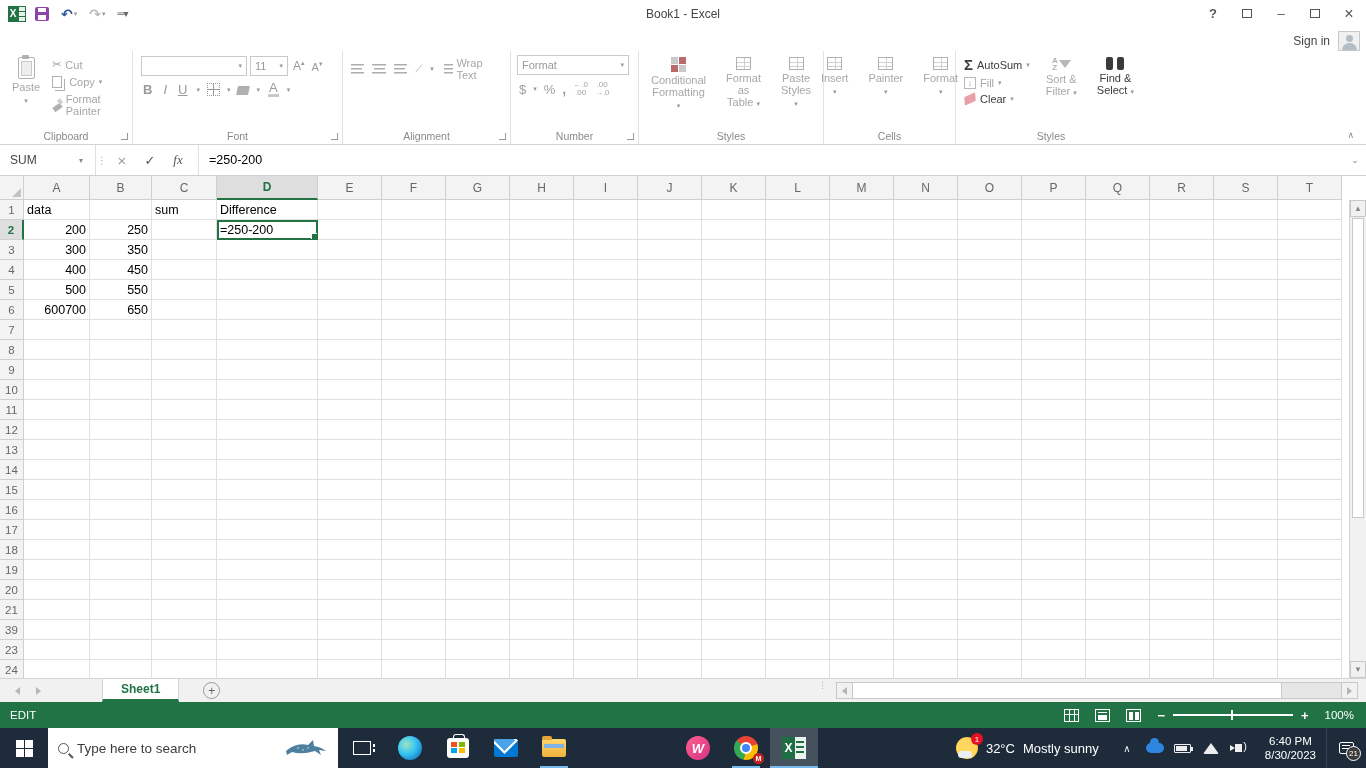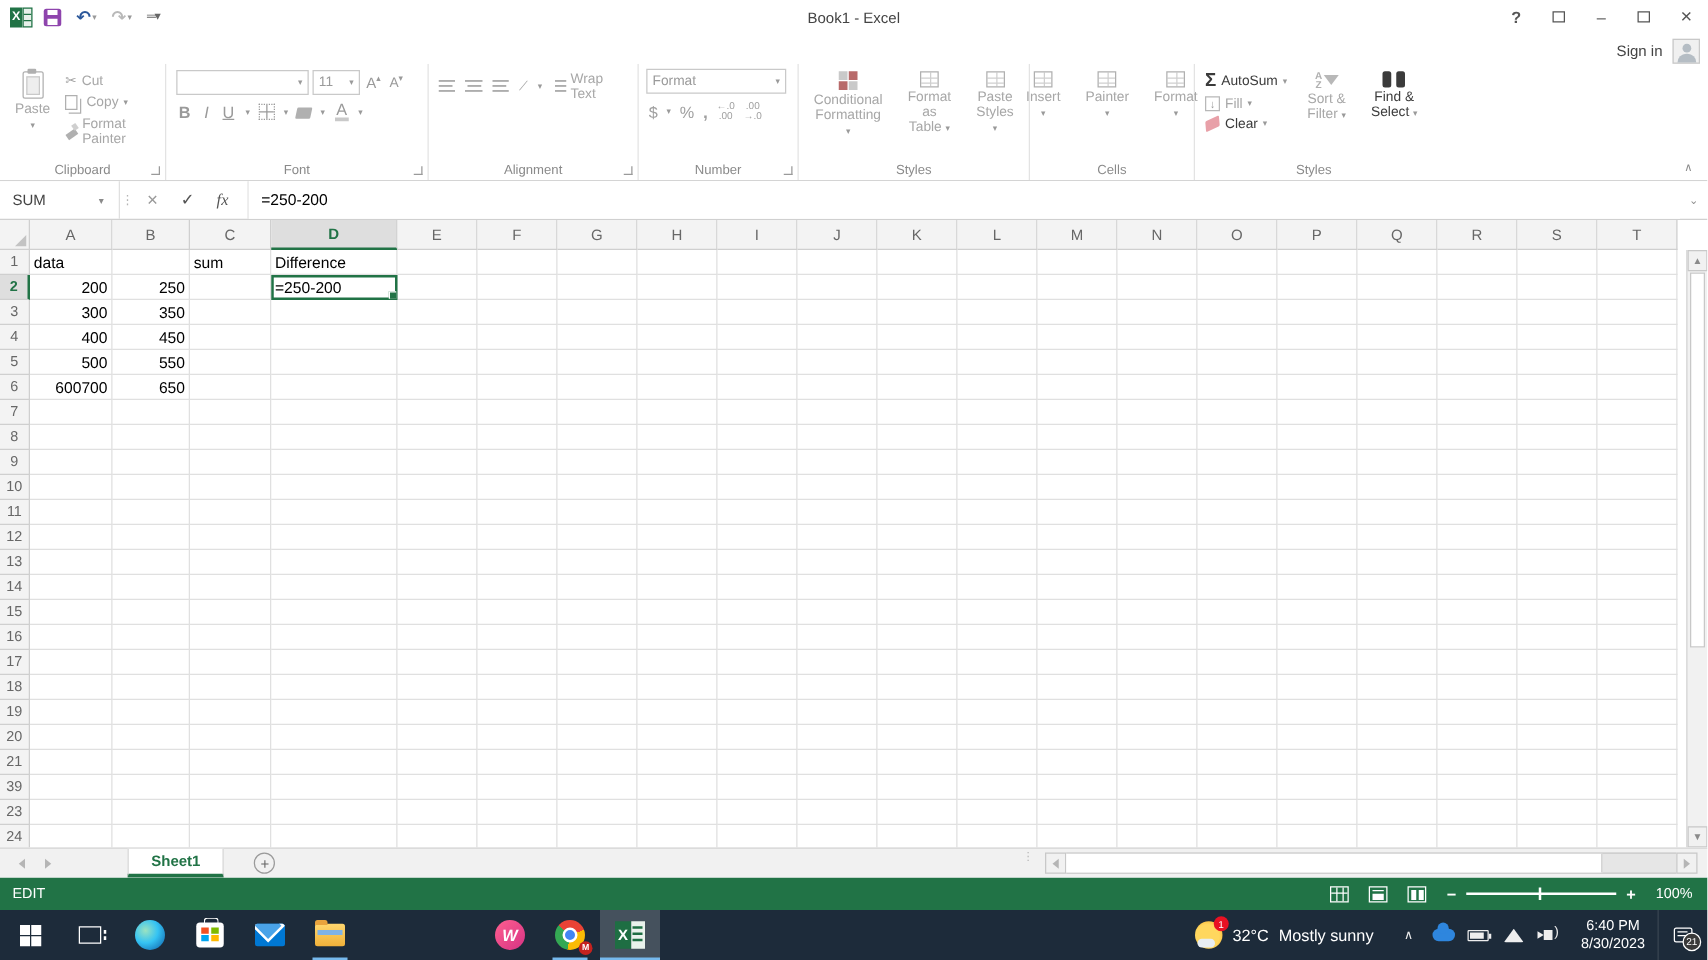--- a/index.html
+++ b/index.html
@@ -1098,20 +1098,30 @@
         <span class="zs-sign">+</span>
       </div>
       <span>100%</span>
     </div>
   </div>
 
   <div class="taskbar">
     <div class="startbtn">
         <span class="winlogo"></span>
       </div>
+    <div class="searchbox">
+      <span class="mag"></span>
+      <input class="searchinput" placeholder="Type here to search" style="">
+      <svg width="44" height="20" viewBox="0 0 44 20">
+        <path d="M2 13 Q12 4 24 7 L29 2 L30 8 Q37 9 42 13 L35 12 L37 17 L31 13 Q18 17 8 14 L3 17 Z" fill="#4e7f9e"></path>
+        <circle cx="14" cy="10" r="0.8" fill="#cfe3ee"></circle>
+          <circle cx="19" cy="12" r="0.8" fill="#cfe3ee"></circle>
+          <circle cx="24" cy="10" r="0.8" fill="#cfe3ee"></circle>
+      </svg>
+    </div>
     <div class="tbslot">
         <span class="tv-ic"></span>
       </div>
     <div class="tbslot">
         <span class="edge-ic"></span>
       </div>
     <div class="tbslot">
         <span class="store-ic"></span>
       </div>
     <div class="tbslot">

